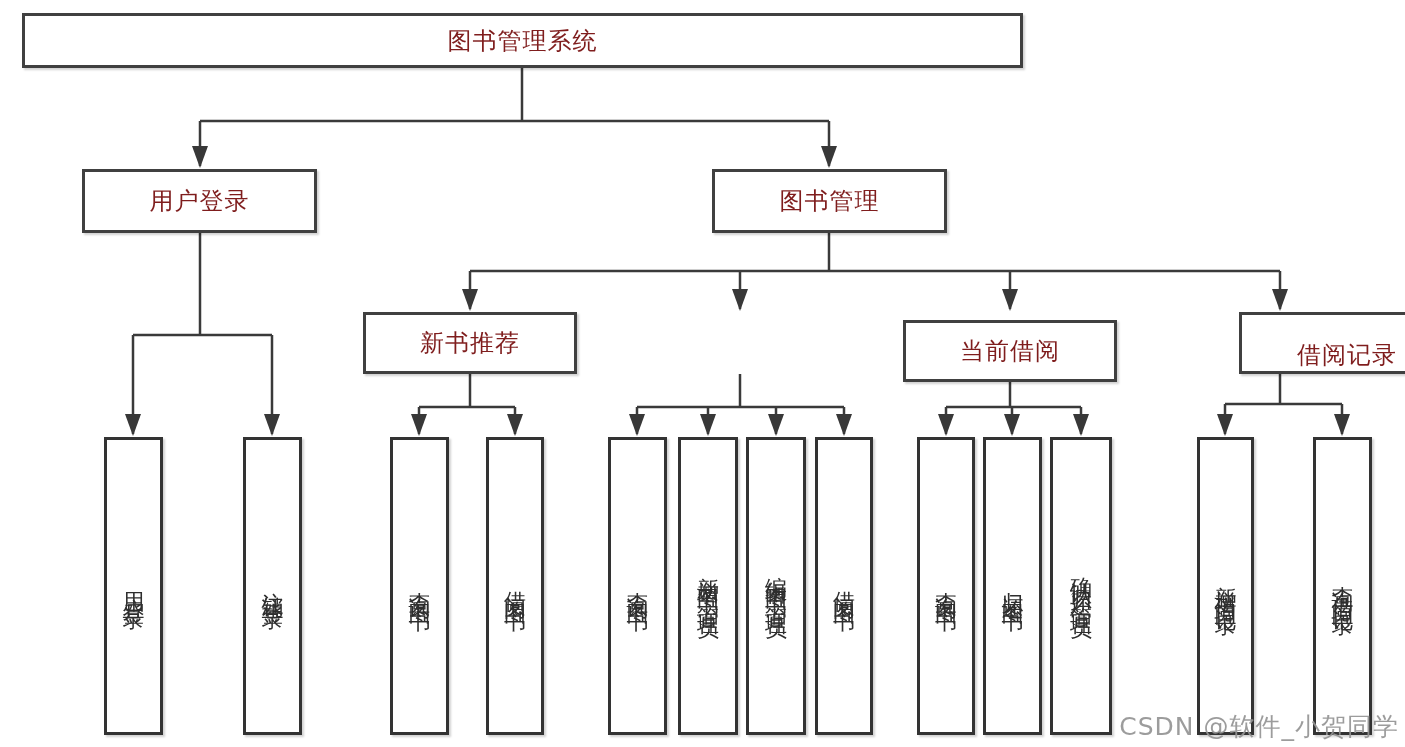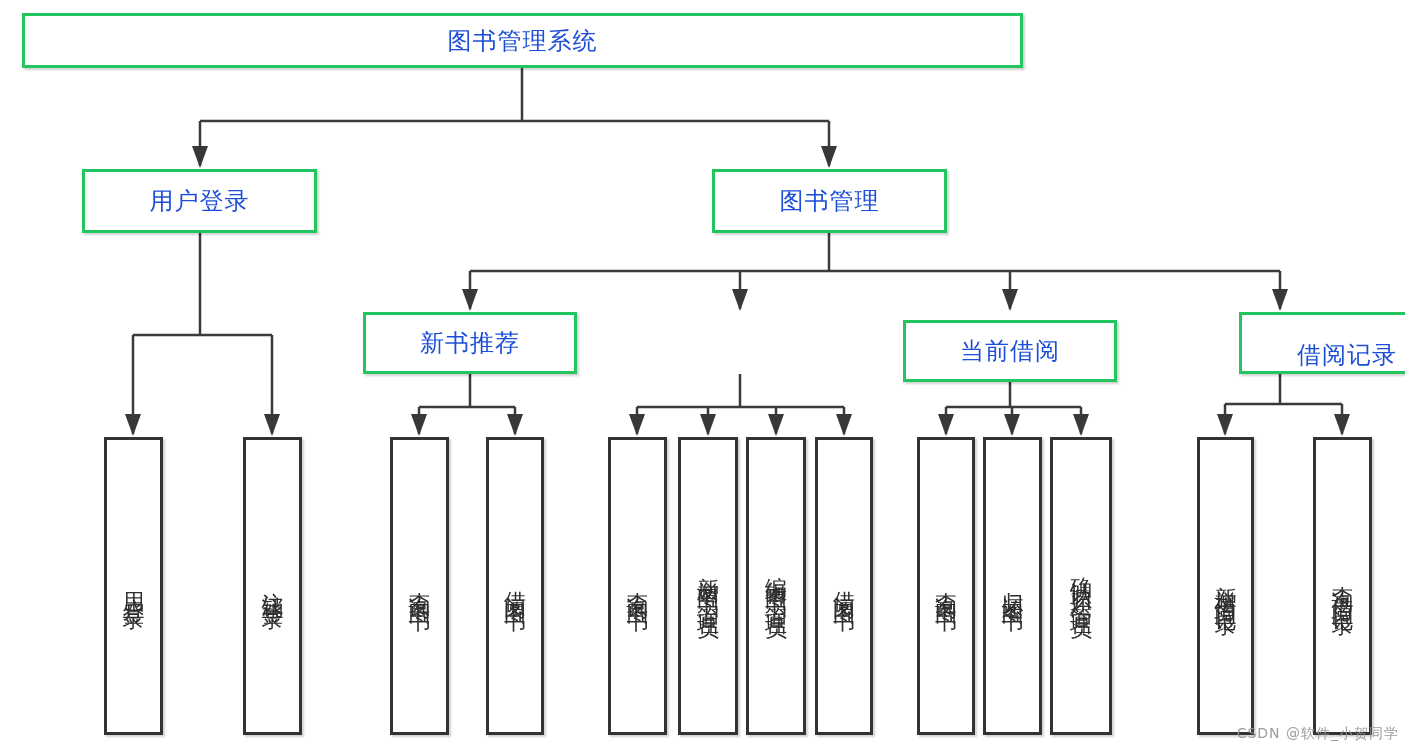--- a/index.html
+++ b/index.html
@@ -18,26 +18,26 @@
   #connector-layer {
     position: absolute;
     left: 0; top: 0;
     width: 1405px; height: 747px;
     pointer-events: none;
   }
   .node {
     position: absolute;
     box-sizing: border-box;
     background: #ffffff;
-    border: 3px solid #22c55e;
+    border: 3px solid #404040;
     box-shadow: 2px 2px 2px rgba(0,0,0,0.18);
     display: flex;
     align-items: center;
     justify-content: center;
-    color: #1d4ed8;
+    color: #7f1d1d;
     font-size: 24px;
     letter-spacing: 1px;
     white-space: nowrap;
     z-index: 2;
   }
   .vnode {
     position: absolute;
     box-sizing: border-box;
     background: #ffffff;
     border: 3px solid #333333;
@@ -54,21 +54,21 @@
   .vnode span {
     writing-mode: vertical-rl;
     text-orientation: mixed;
     letter-spacing: 6px;
     line-height: 1;
   }
   #watermark {
     position: absolute;
     right: 6px;
     bottom: 4px;
-    font-size: 14px;
+    font-size: 25px;
     color: rgba(148,148,148,0.92);
     letter-spacing: 1px;
     z-index: 10;
     white-space: nowrap;
   }
 </style>
 </head>
 <body>
 
 <div id="canvas">

